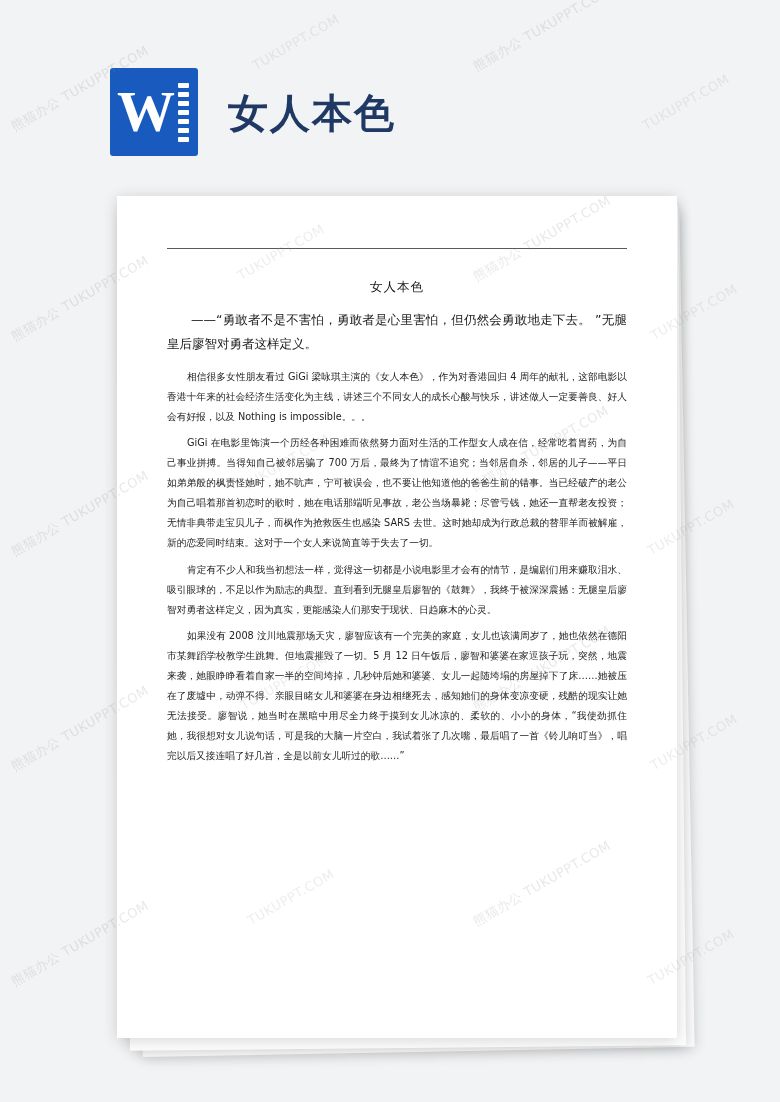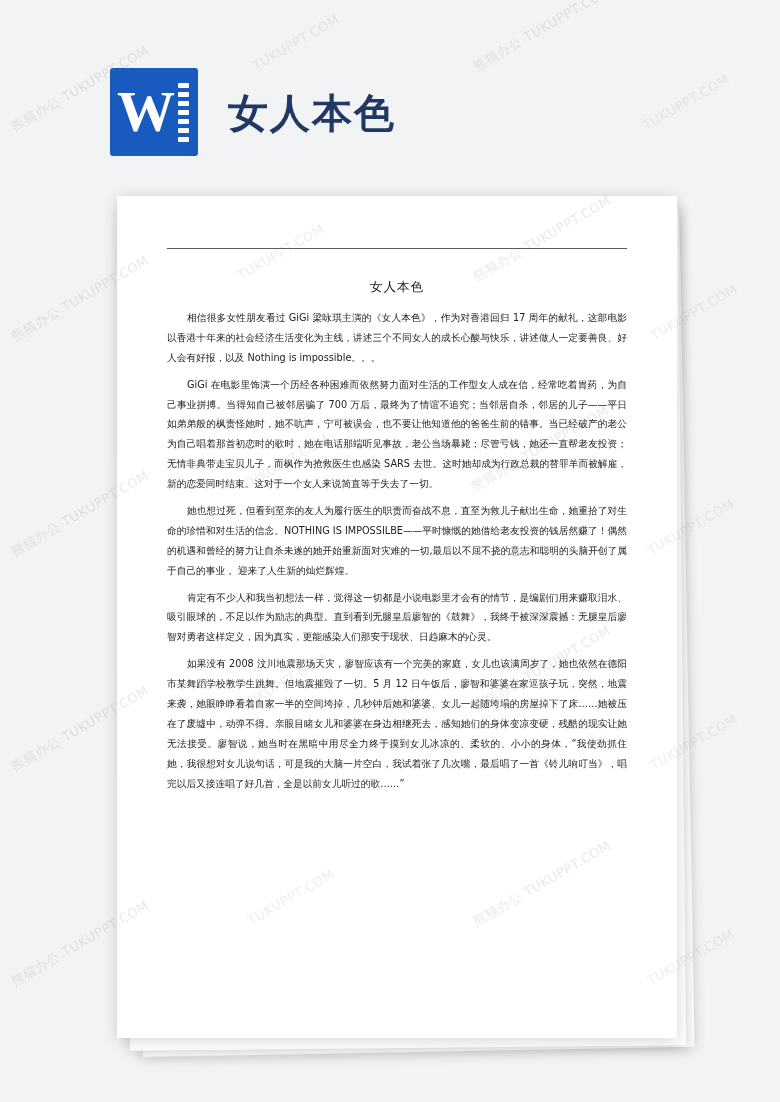--- a/index.html
+++ b/index.html
@@ -185,23 +185,23 @@
 </div>
 
 <div class="page-stack">
   <div class="page page-back2"></div>
   <div class="page page-back1"></div>
 
   <div class="page page-front">
     <div class="page-inner">
       <div class="rule"></div>
       <div class="doc-heading">女人本色</div>
-      <p class="body-par">相信很多女性朋友看过 GiGi 梁咏琪主演的《女人本色》，作为对香港回归 17 周年的献礼，这部电影以香港十年来的社会经济生活变化为主线，讲述三个不同女人的成长心酸与快乐，讲述做人一定要善良、好人会有好报，以及 Nothing is impossible。。。</p>
+      <div class="lead">——“勇敢者不是不害怕，勇敢者是心里害怕，但仍然会勇敢地走下去。 ”无腿皇后廖智对勇者这样定义。</div>
+      <p class="body-par">相信很多女性朋友看过 GiGi 梁咏琪主演的《女人本色》，作为对香港回归 4 周年的献礼，这部电影以香港十年来的社会经济生活变化为主线，讲述三个不同女人的成长心酸与快乐，讲述做人一定要善良、好人会有好报，以及 Nothing is impossible。。。</p>
       <p class="body-par">GiGi 在电影里饰演一个历经各种困难而依然努力面对生活的工作型女人成在信，经常吃着胃药，为自己事业拼搏。当得知自己被邻居骗了 700 万后，最终为了情谊不追究；当邻居自杀，邻居的儿子——平日如弟弟般的枫责怪她时，她不吭声，宁可被误会，也不要让他知道他的爸爸生前的错事。当已经破产的老公为自己唱着那首初恋时的歌时，她在电话那端听见事故，老公当场暴毙；尽管亏钱，她还一直帮老友投资；无情非典带走宝贝儿子，而枫作为抢救医生也感染 SARS 去世。这时她却成为行政总裁的替罪羊而被解雇，新的恋爱同时结束。这对于一个女人来说简直等于失去了一切。</p>
-      <p class="body-par">她也想过死，但看到至亲的友人为履行医生的职责而奋战不息，直至为救儿子献出生命，她重拾了对生命的珍惜和对生活的信念。NOTHING IS IMPOSSILBE——平时慷慨的她借给老友投资的钱居然赚了！偶然的机遇和曾经的努力让自杀未遂的她开始重新面对灾难的一切,最后以不屈不挠的意志和聪明的头脑开创了属于自己的事业， 迎来了人生新的灿烂辉煌。</p>
       <p class="body-par">肯定有不少人和我当初想法一样，觉得这一切都是小说电影里才会有的情节，是编剧们用来赚取泪水、吸引眼球的，不足以作为励志的典型。直到看到无腿皇后廖智的《鼓舞》，我终于被深深震撼：无腿皇后廖智对勇者这样定义，因为真实，更能感染人们那安于现状、日趋麻木的心灵。</p>
       <p class="body-par">如果没有 2008 汶川地震那场天灾，廖智应该有一个完美的家庭，女儿也该满周岁了，她也依然在德阳市某舞蹈学校教学生跳舞。但地震摧毁了一切。5 月 12 日午饭后，廖智和婆婆在家逗孩子玩，突然，地震来袭，她眼睁睁看着自家一半的空间垮掉，几秒钟后她和婆婆、女儿一起随垮塌的房屋掉下了床……她被压在了废墟中，动弹不得。亲眼目睹女儿和婆婆在身边相继死去，感知她们的身体变凉变硬，残酷的现实让她无法接受。廖智说，她当时在黑暗中用尽全力终于摸到女儿冰凉的、柔软的、小小的身体，“我使劲抓住她，我很想对女儿说句话，可是我的大脑一片空白，我试着张了几次嘴，最后唱了一首《铃儿响叮当》，唱完以后又接连唱了好几首，全是以前女儿听过的歌……”</p>
     </div>
   </div>
 </div>
 
 <div id="wm-layer">
     <div class="wm" style="left: 8px; top: 120px;">熊猫办公 TUKUPPT.COM</div>
     <div class="wm wm-light" style="left: 250px; top: 60px;">TUKUPPT.COM</div>
     <div class="wm" style="left: 470px; top: 60px;">熊猫办公 TUKUPPT.COM</div>

